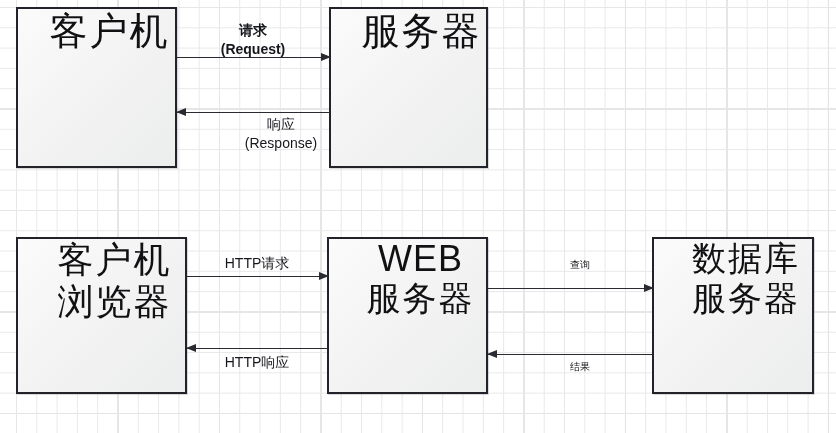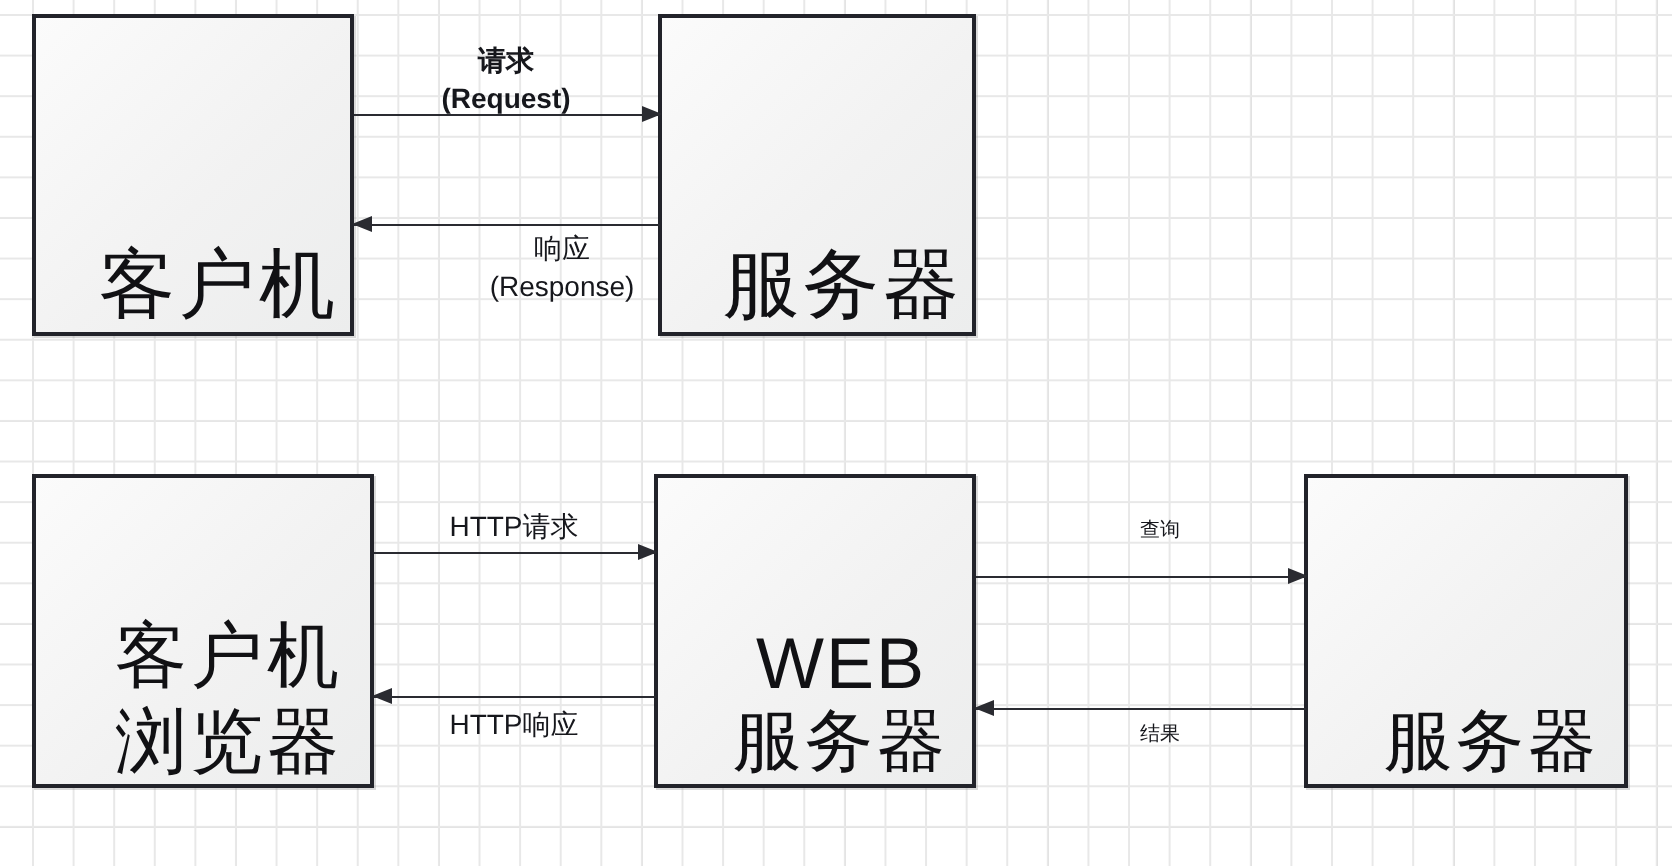--- a/index.html
+++ b/index.html
@@ -28,21 +28,21 @@
   }
 
   .node {
     position: absolute;
     box-sizing: border-box;
     border: 2px solid #22232a;
     background: linear-gradient(135deg, #fbfbfb 0%, #f2f2f2 55%, #eceded 100%);
     display: flex;
     flex-direction: column;
     align-items: center;
-    justify-content: flex-end;
+    justify-content: flex-start;
     box-shadow: 1px 1px 0 rgba(150,150,150,0.35);
     padding-left: 26px;
   }
   .node .cn {
     font-family: "Liberation Serif", "DejaVu Serif", serif;
     color: #111114;
     letter-spacing: 2px;
     line-height: 1.18;
     white-space: nowrap;
   }
@@ -158,20 +158,21 @@
     <span class="cn">客户机</span>
     <span class="cn">浏览器</span>
   </div>
 
   <div class="node" id="node-web-server">
     <span class="lat">WEB</span>
     <span class="cn">服务器</span>
   </div>
 
   <div class="node" id="node-db-server">
+    <span class="cn">数据库</span>
     <span class="cn">服务器</span>
   </div>
 
   <div class="edge" id="edge-http-request">
     <div class="line"></div>
     <div class="arrow-head right"></div>
   </div>
   <div class="edge-label sans-label" id="lbl-http-request">
     <span class="l1">HTTP请求</span>
   </div>

